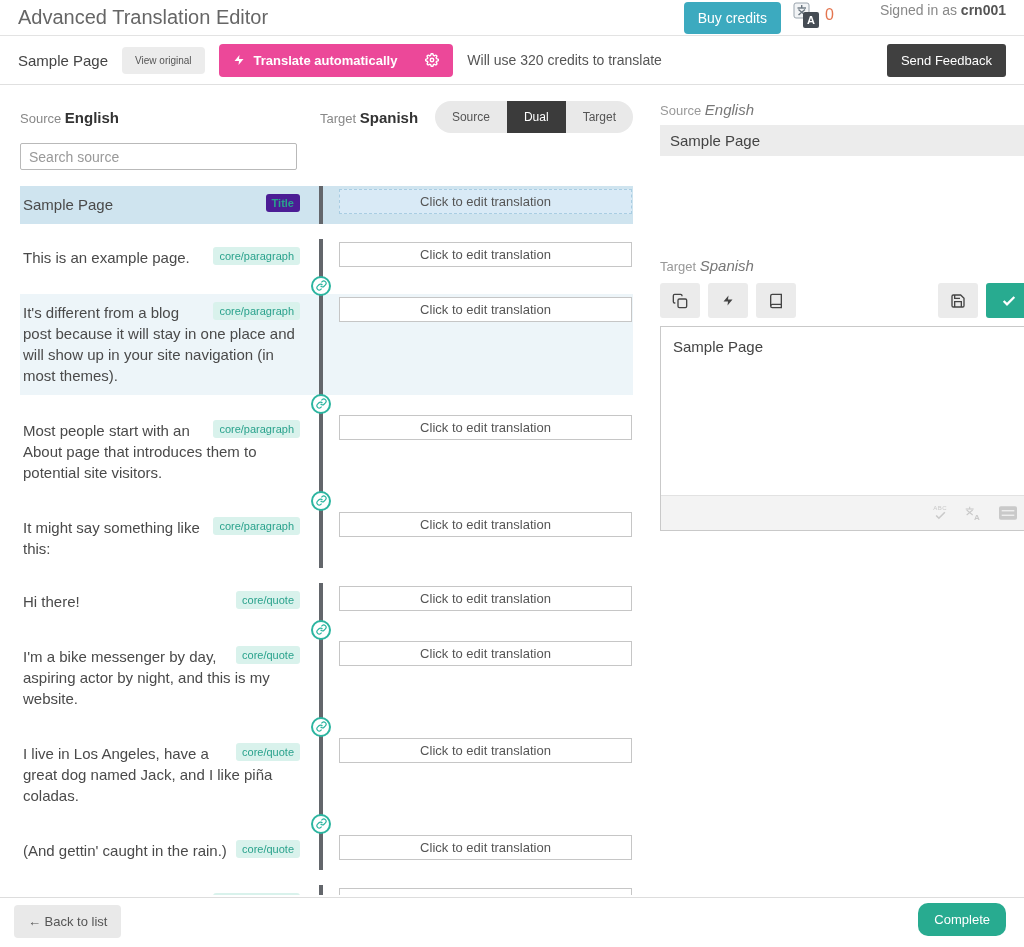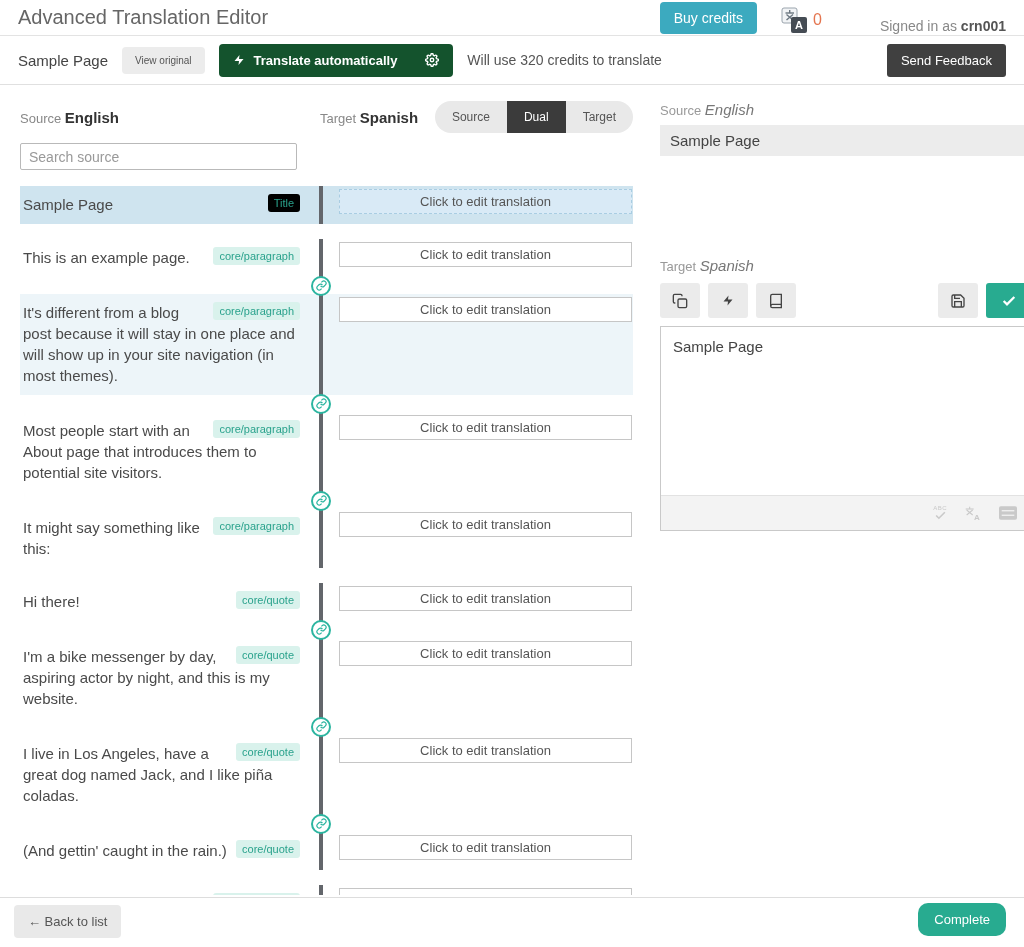--- a/index.html
+++ b/index.html
@@ -3,35 +3,35 @@
 <meta charset="utf-8">
 <style>
   * { margin:0; padding:0; box-sizing:border-box; }
   html,body { width:1024px; height:947px; overflow:hidden; background:#fff;
     font-family:"Liberation Sans","DejaVu Sans",sans-serif; }
 
   
   .app-header { height:36px; display:flex; align-items:center; padding:0 18px;
     border-bottom:1px solid #e3e3e3; }
   .app-title { font-size:20px; color:#666; }
-  .header-right { margin-left:auto; display:flex; align-items:flex-end; gap:24px; }
+  .header-right { margin-left:auto; display:flex; align-items:flex-start; gap:12px; }
   .btn-buy { background:#3caabf; color:#fff; font-size:14px; border:none;
     padding:8px 14px; border-radius:4px; cursor:pointer; }
   .credits-wrap { display:flex; align-items:center; gap:5px; }
   .credits-count { color:#e4754f; font-size:16px; }
   .signed-in { font-size:14px; color:#888; margin-left:34px; }
   .signed-in b { color:#555; }
 
   
   .toolbar { height:49px; display:flex; align-items:center; gap:14px;
     padding:0 18px; border-bottom:1px solid #e0e0e0; }
   .page-name { font-size:15px; color:#444; }
   .btn-flat { background:#ececec; color:#555; font-size:10px; border:none;
     padding:8px 13px; border-radius:4px; cursor:pointer; }
-  .btn-translate { background:#14532d; color:#fff; font-size:13px; font-weight:bold;
+  .btn-translate { background:#ec4899; color:#fff; font-size:13px; font-weight:bold;
     border:none; padding:9px 14px; border-radius:4px; display:flex; align-items:center;
     gap:9px; cursor:pointer; }
   .btn-translate .sep { width:10px; }
   .credits-note { font-size:14px; color:#555; }
   .btn-feedback { margin-left:auto; background:#404040; color:#fff; font-size:13px;
     border:none; padding:9px 14px; border-radius:3px; cursor:pointer; }
 
   
   .main { display:flex; padding:16px 14px 0 20px; height:810px; overflow:hidden; }
   .left-section { width:613px; flex:none; }
@@ -50,21 +50,21 @@
 
   
   .rows { margin-top:16px; }
   .row, .connector { display:grid; grid-template-columns:288px 26px 299px; }
   .row { background:#fff; }
   .row.selected { background:#cfe4ef; }
   .row.tinted { background:#edf5f9; }
   .src-cell { padding:8px 8px 9px 3px; font-size:15px; line-height:21px; color:#4a4a4a; }
   .badge { float:right; margin-left:8px; background:#d9f2ec; color:#2aa28c;
     font-size:11px; padding:2px 6px; border-radius:3px; line-height:14px; }
-  .row.selected .badge { background:#000000; }
+  .row.selected .badge { background:#4c1d95;font-weight:bold; }
   .gutter { position:relative; }
   .vline { position:absolute; left:50%; transform:translateX(-50%);
     top:0; bottom:0; width:4px; background:#63666b; }
   .tgt-cell { padding:3px 1px 8px 5px; }
   .edit-box { height:25px; line-height:23px; text-align:center; font-size:13px;
     color:#555; background:#fff; border:1px solid #c6c6c6; cursor:pointer; }
   .row.selected .edit-box { background:#d9eaf6; border:1px dashed #a9cde2; }
   .connector { height:17px; }
   .connector:not(.linked) { height:15px; }
   .connector.linked .vline { top:-2px; bottom:-2px; }

